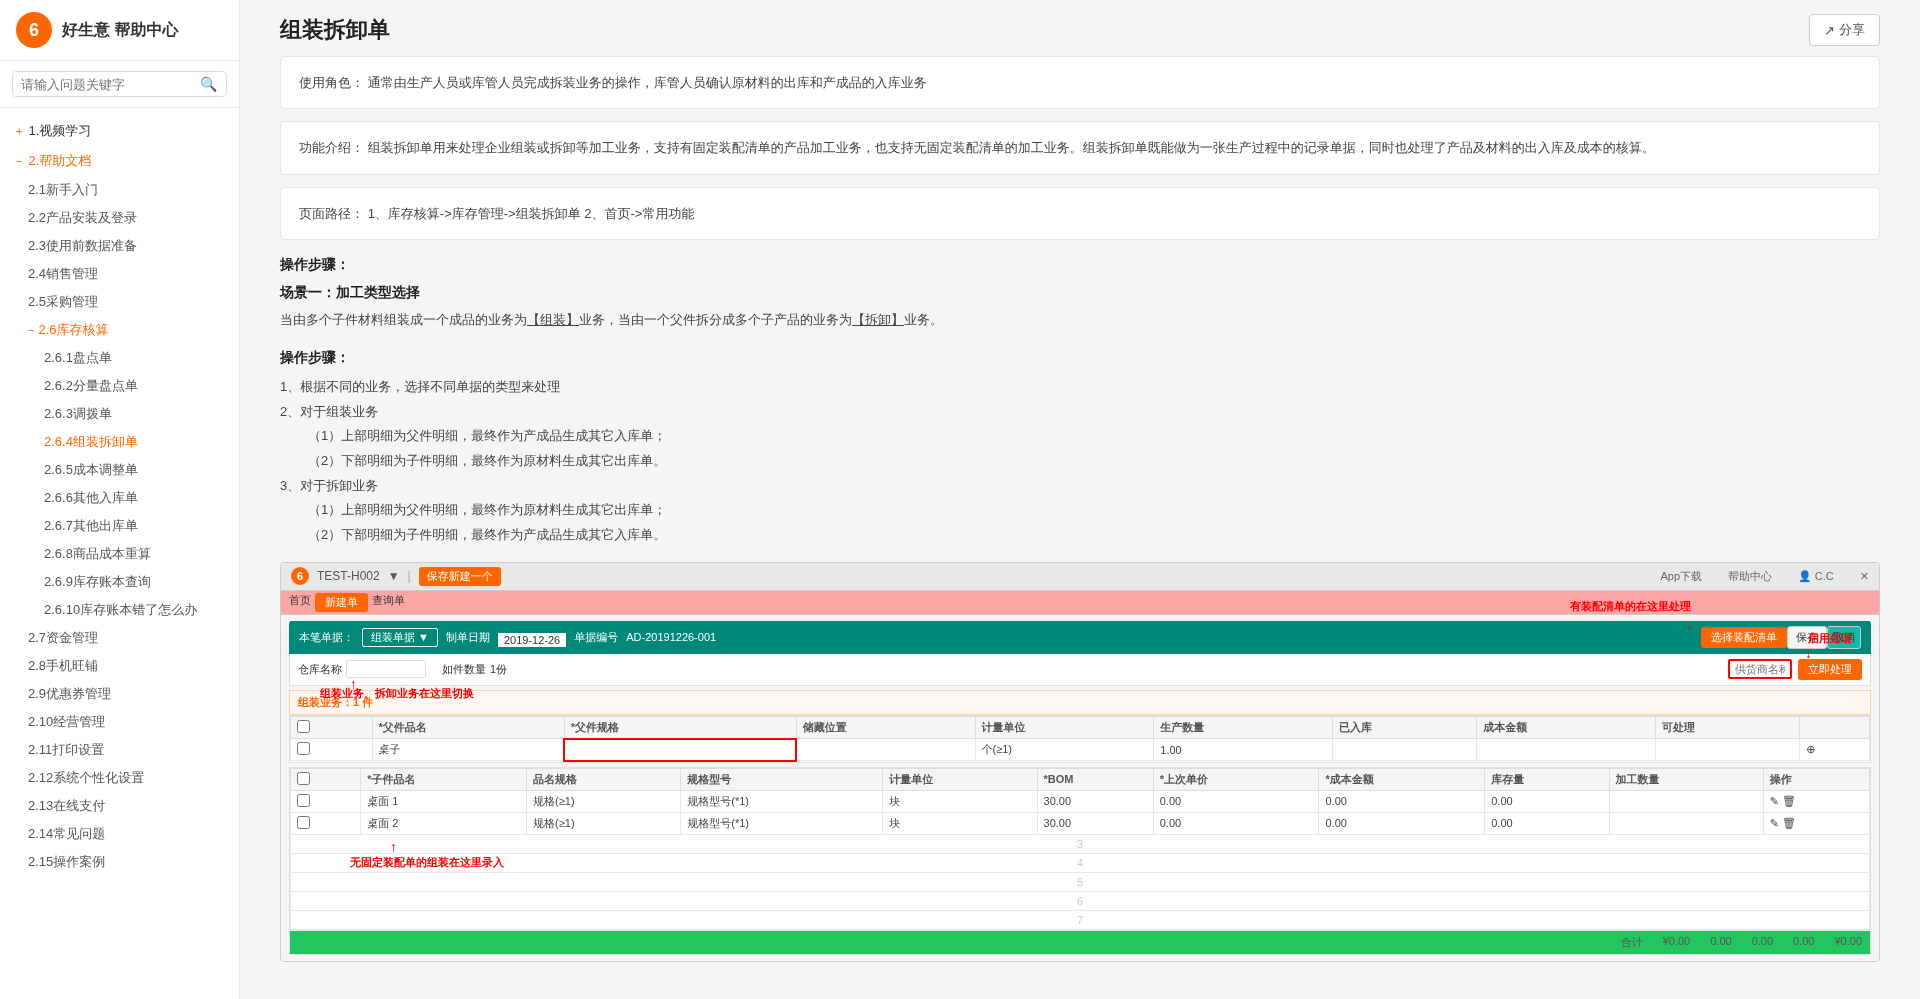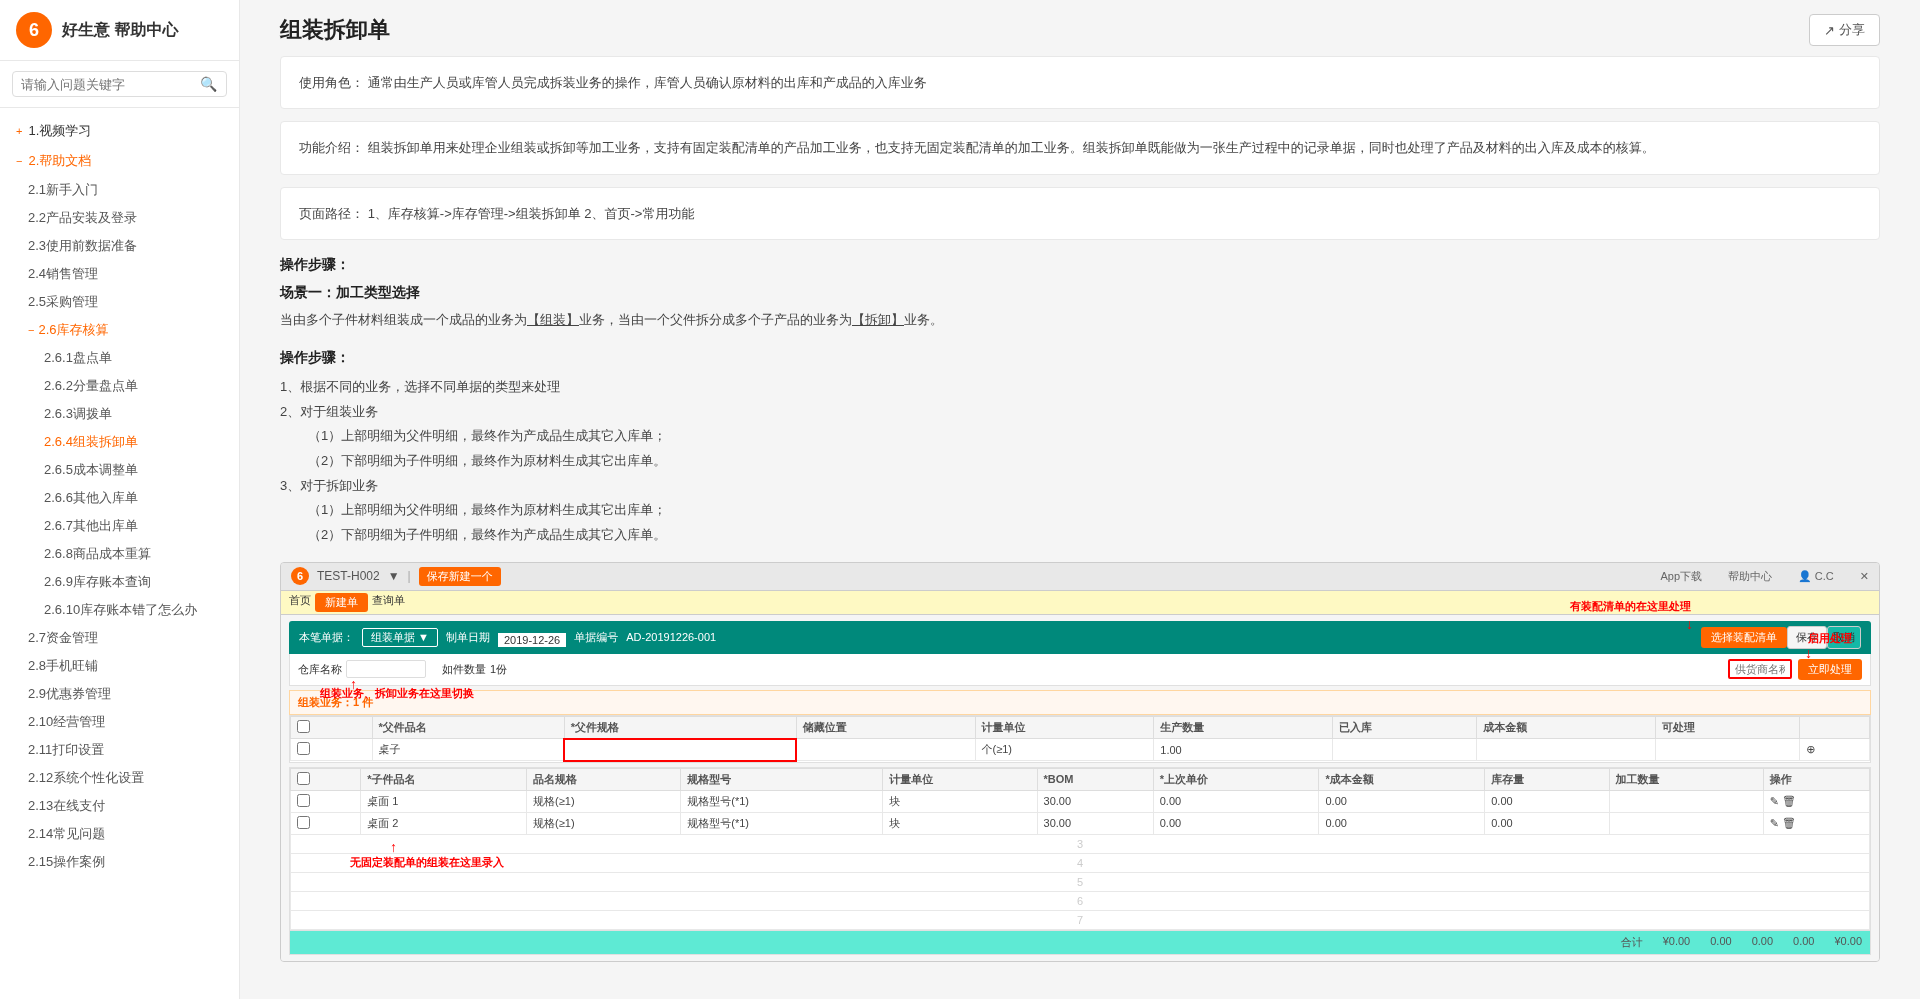--- a/index.html
+++ b/index.html
@@ -305,21 +305,21 @@
           <span style="background:#f60;color:#fff;padding:2px 8px;border-radius:3px;font-size:11px;">保存新建一个</span>
         </div>
         <div style="display:flex;gap:26px;align-items:center;font-size:11px;color:#666;">
           <span>App下载</span>
           <span>帮助中心</span>
           <span>👤 C.C</span>
           <span>✕</span>
         </div>
       </div>
 
-      <div style="background:#fef9c3;padding:2px 8px;display:flex;gap:4px;font-size:11px;border-bottom:1px solid #ccc;">
+      <div style="background:#fca5a5;padding:2px 8px;display:flex;gap:4px;font-size:11px;border-bottom:1px solid #ccc;">
         <span style="cursor:pointer;">首页</span>
         <span style="background:#f60;color:#fff;padding:2px 10px;border-radius:3px;cursor:pointer;">新建单</span>
         <span style="cursor:pointer;">查询单</span>
       </div>
 
       <div style="background:#f5f5f5;padding:6px 8px;position:relative;">
 
         <div style="background:#00897b;color:#fff;padding:5px 10px;display:flex;align-items:center;justify-content:space-between;border-radius:3px 3px 0 0;position:relative;">
           <div style="display:flex;gap:8px;align-items:center;font-size:11px;">
             <span>本笔单据：</span>
@@ -467,21 +467,21 @@
               <tr>
                 <td colspan="11" style="text-align:center;color:#ccc;font-size:11px;">7</td>
               </tr>
             </tbody>
           </table>
 
           <div style="position:absolute;left:60px;bottom:60px;color:red;font-size:11px;font-weight:bold;white-space:nowrap;">无固定装配单的组装在这里录入</div>
           <div style="position:absolute;left:100px;bottom:75px;color:red;font-size:14px;">↑</div>
         </div>
 
-        <div style="background:#5eead4;border:1px solid #e0e0e0;border-top:none;padding:4px 8px;display:flex;justify-content:flex-end;gap:20px;font-size:11px;color:#555;">
+        <div style="background:#22c55e;border:1px solid #e0e0e0;border-top:none;padding:4px 8px;display:flex;justify-content:flex-end;gap:20px;font-size:11px;color:#555;">
           <span>合计</span>
           <span>¥0.00</span>
           <span>0.00</span>
           <span>0.00</span>
           <span>0.00</span>
           <span>¥0.00</span>
         </div>
 
       </div>
     </div>

